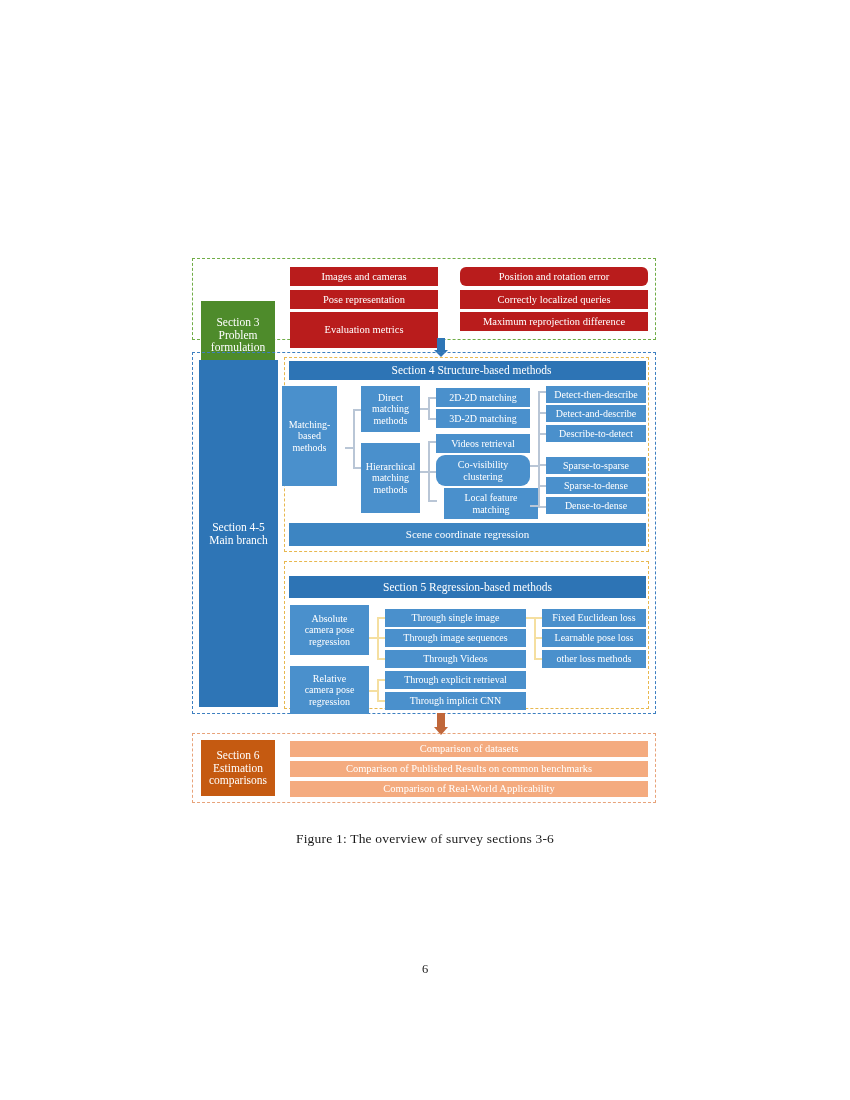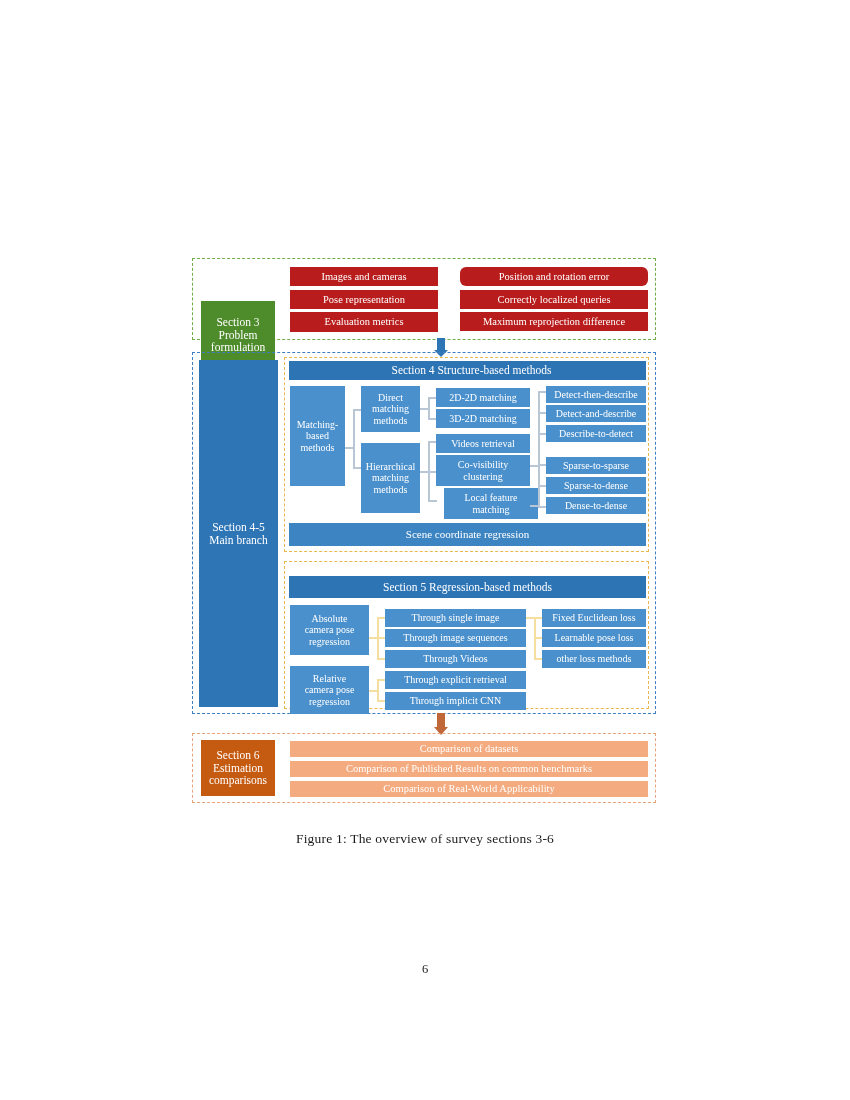--- a/index.html
+++ b/index.html
@@ -88,21 +88,21 @@
 <body>
 
 <div class="dashed frame-green" style="left:192px; top:258px; width:464px; height:82px;"></div>
 
 <div class="box g-dark" style="left:201px; top:265px; width:74px; height:68px; font-size:11.5px;">Section 3
 Problem
 formulation</div>
 
 <div class="box g-light" style="left:290px; top:267px; width:148px; height:19px; font-size:10.5px;">Images and cameras</div>
 <div class="box g-light" style="left:290px; top:290px; width:148px; height:19px; font-size:10.5px;">Pose representation</div>
-<div class="box g-light" style="left:290px; top:312px; width:148px; height:20px; font-size:10.5px;">Evaluation metrics</div>
+<div class="box g-light" style="left:290px; top:312px; width:148px; height:36px; font-size:10.5px;">Evaluation metrics</div>
 
 <div class="conn cw" style="left:450px; top:276px; width:1.5px; height:45px;"></div>
 <div class="conn cw" style="left:450px; top:276px; width:10px; height:1.5px;"></div>
 <div class="conn cw" style="left:450px; top:299px; width:10px; height:1.5px;"></div>
 <div class="conn cw" style="left:450px; top:320px; width:10px; height:1.5px;"></div>
 <div class="conn cw" style="left:440px; top:320px; width:11px; height:1.5px;"></div>
 
 <div class="box g-light" style="left:460px; top:267px; width:188px; height:19px; font-size:10.5px;border-radius:6px;">Position and rotation error</div>
 <div class="box g-light" style="left:460px; top:290px; width:188px; height:19px; font-size:10.5px;">Correctly localized queries</div>
 <div class="box g-light" style="left:460px; top:312px; width:188px; height:19px; font-size:10.5px;">Maximum reprojection difference</div>
@@ -112,21 +112,21 @@
 
 <div class="dashed frame-blue" style="left:192px; top:352px; width:464px; height:362px;"></div>
 
 <div class="box b-main" style="left:199px; top:360px; width:79px; height:347px; font-size:11.5px;">Section 4-5
 Main branch</div>
 
 <div class="dashed frame-gold" style="left:284px; top:357px; width:365px; height:195px;"></div>
 
 <div class="box b-head" style="left:289px; top:361px; width:357px; height:19px; font-size:11.5px;padding-left:8px;">Section 4 Structure-based methods</div>
 
-<div class="box b-light" style="left:290px; top:386px; width:55px; height:100px; font-size:10px;">Matching-
+<div class="box b-light" style="left:282px; top:386px; width:55px; height:100px; font-size:10px;">Matching-
 based
 methods</div>
 
 <div class="conn cg" style="left:353px; top:409px; width:1.5px; height:59px;"></div>
 <div class="conn cg" style="left:345px; top:447px; width:9px; height:1.5px;"></div>
 <div class="conn cg" style="left:353px; top:409px; width:9px; height:1.5px;"></div>
 <div class="conn cg" style="left:353px; top:467px; width:9px; height:1.5px;"></div>
 
 <div class="box b-light" style="left:361px; top:386px; width:59px; height:46px; font-size:10px;">Direct
 matching
@@ -143,21 +143,21 @@
 <div class="box b-light" style="left:436px; top:388px; width:94px; height:19px; font-size:10px;">2D-2D matching</div>
 <div class="box b-light" style="left:436px; top:409px; width:94px; height:19px; font-size:10px;">3D-2D matching</div>
 
 <div class="conn cg" style="left:428px; top:441px; width:1.5px; height:60px;"></div>
 <div class="conn cg" style="left:420px; top:471px; width:9px; height:1.5px;"></div>
 <div class="conn cg" style="left:428px; top:441px; width:9px; height:1.5px;"></div>
 <div class="conn cg" style="left:428px; top:471px; width:9px; height:1.5px;"></div>
 <div class="conn cg" style="left:428px; top:500px; width:9px; height:1.5px;"></div>
 
 <div class="box b-light" style="left:436px; top:434px; width:94px; height:19px; font-size:10px;">Videos retrieval</div>
-<div class="box b-light" style="left:436px; top:455px; width:94px; height:31px; font-size:10px;">Co-visibility
+<div class="box b-light" style="left:436px; top:455px; width:94px; height:31px; font-size:10px;border-radius:9px;">Co-visibility
 clustering</div>
 <div class="box b-light" style="left:444px; top:488px; width:94px; height:31px; font-size:10px;">Local feature
 matching</div>
 
 <div class="conn cg" style="left:538px; top:391px; width:1.5px; height:45px;"></div>
 <div class="conn cg" style="left:538px; top:391px; width:9px; height:1.5px;"></div>
 <div class="conn cg" style="left:538px; top:412px; width:9px; height:1.5px;"></div>
 <div class="conn cg" style="left:538px; top:433px; width:9px; height:1.5px;"></div>
 <div class="conn cg" style="left:538px; top:436px; width:1.5px; height:30px;"></div>
 <div class="conn cg" style="left:530px; top:465px; width:9px; height:1.5px;"></div>

